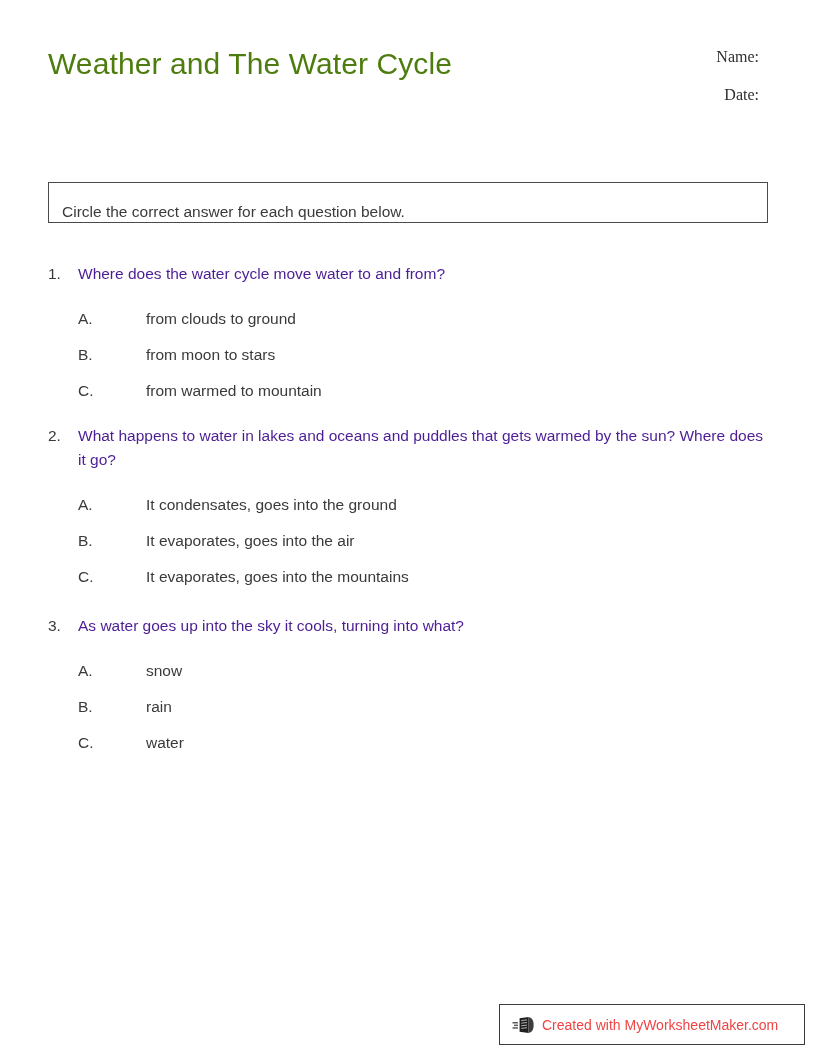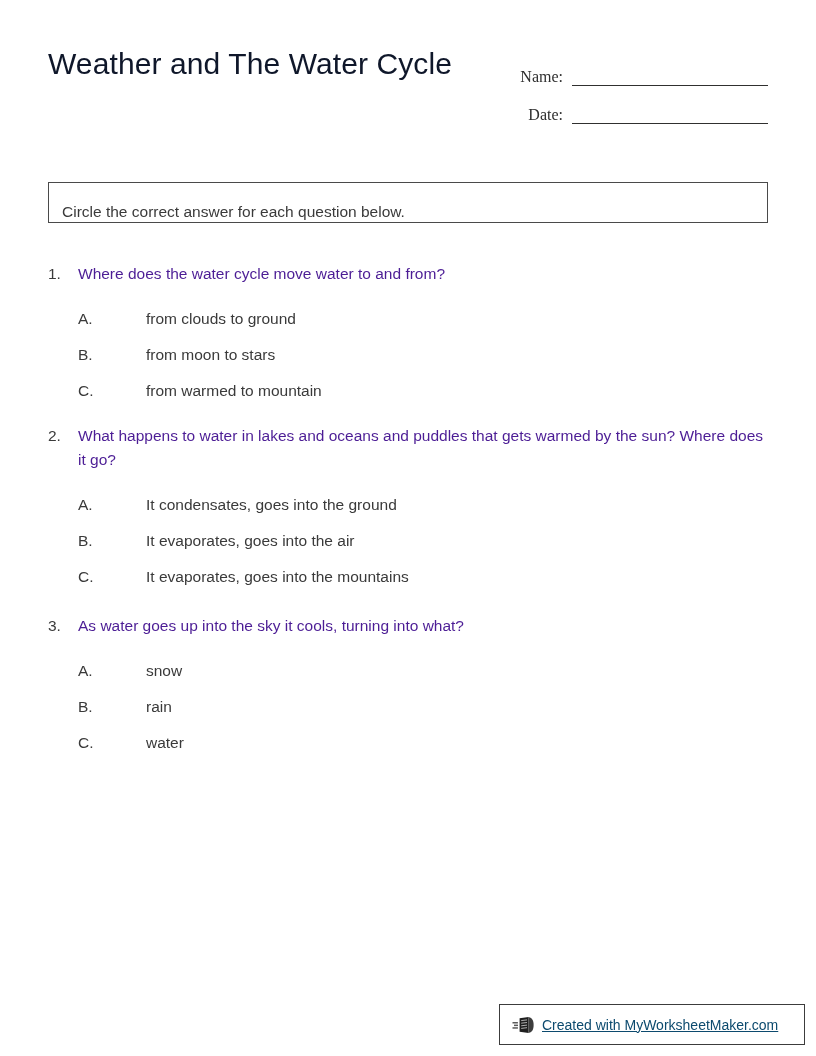--- a/index.html
+++ b/index.html
@@ -34,34 +34,35 @@
   .title {
     position: absolute;
     left: 0;
     top: 0;
     width: 420px;
     font-family: "Liberation Sans", sans-serif;
     font-size: 30px;
     font-weight: 400;
     line-height: 40px;
     letter-spacing: 0.1px;
-    color: #0f172a;
+    color: #4d7c0f;
     margin: 0;
   }
 
   .namedate {
     position: absolute;
     left: 452px;
     top: 4px;
     width: 268px;
   }
   .nd-row {
     display: flex;
     align-items: flex-end;
     height: 38px;
+    flex-direction: column;
   }
   .nd-label {
     font-family: "Liberation Serif", serif;
     font-size: 16px;
     line-height: 18px;
     color: #2f2f2f;
     width: 72px;
     text-align: right;
     padding-right: 9px;
     box-sizing: border-box;
@@ -166,23 +167,22 @@
     margin-left: 12px;
     width: 24px;
     height: 24px;
     flex: 0 0 24px;
     display: block;
   }
   .badge-text {
     margin-left: 6px;
     font-size: 14px;
     line-height: 18px;
-    color: #0c4a6e;
+    color: #ef4444;
     white-space: nowrap;
-    text-decoration: underline;
   }
 </style>
 </head>
 <body>
 
 <div class="page">
 
   <div class="header">
     <h1 class="title">Weather and The Water Cycle</h1>
 

